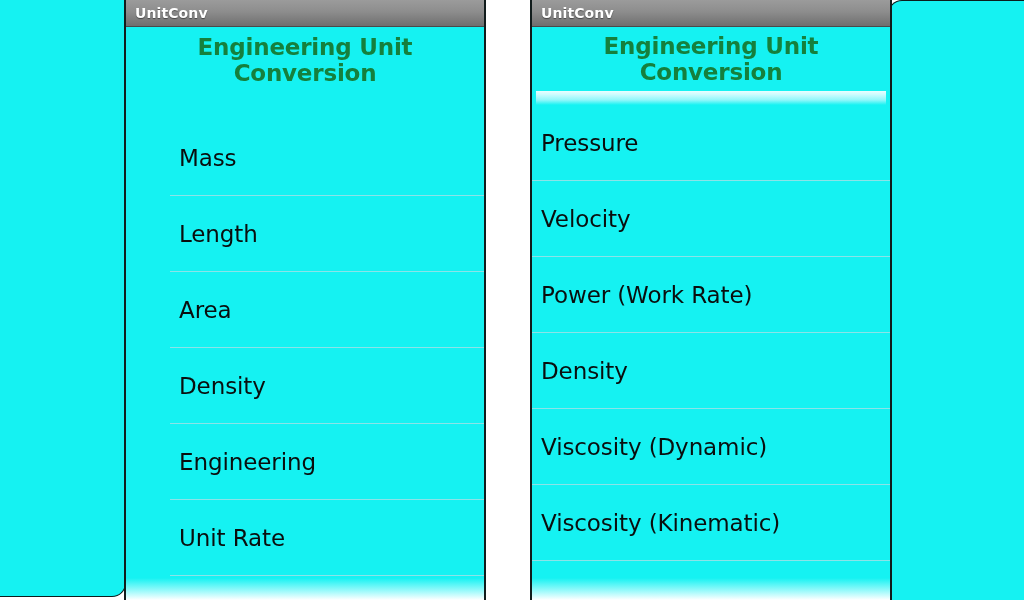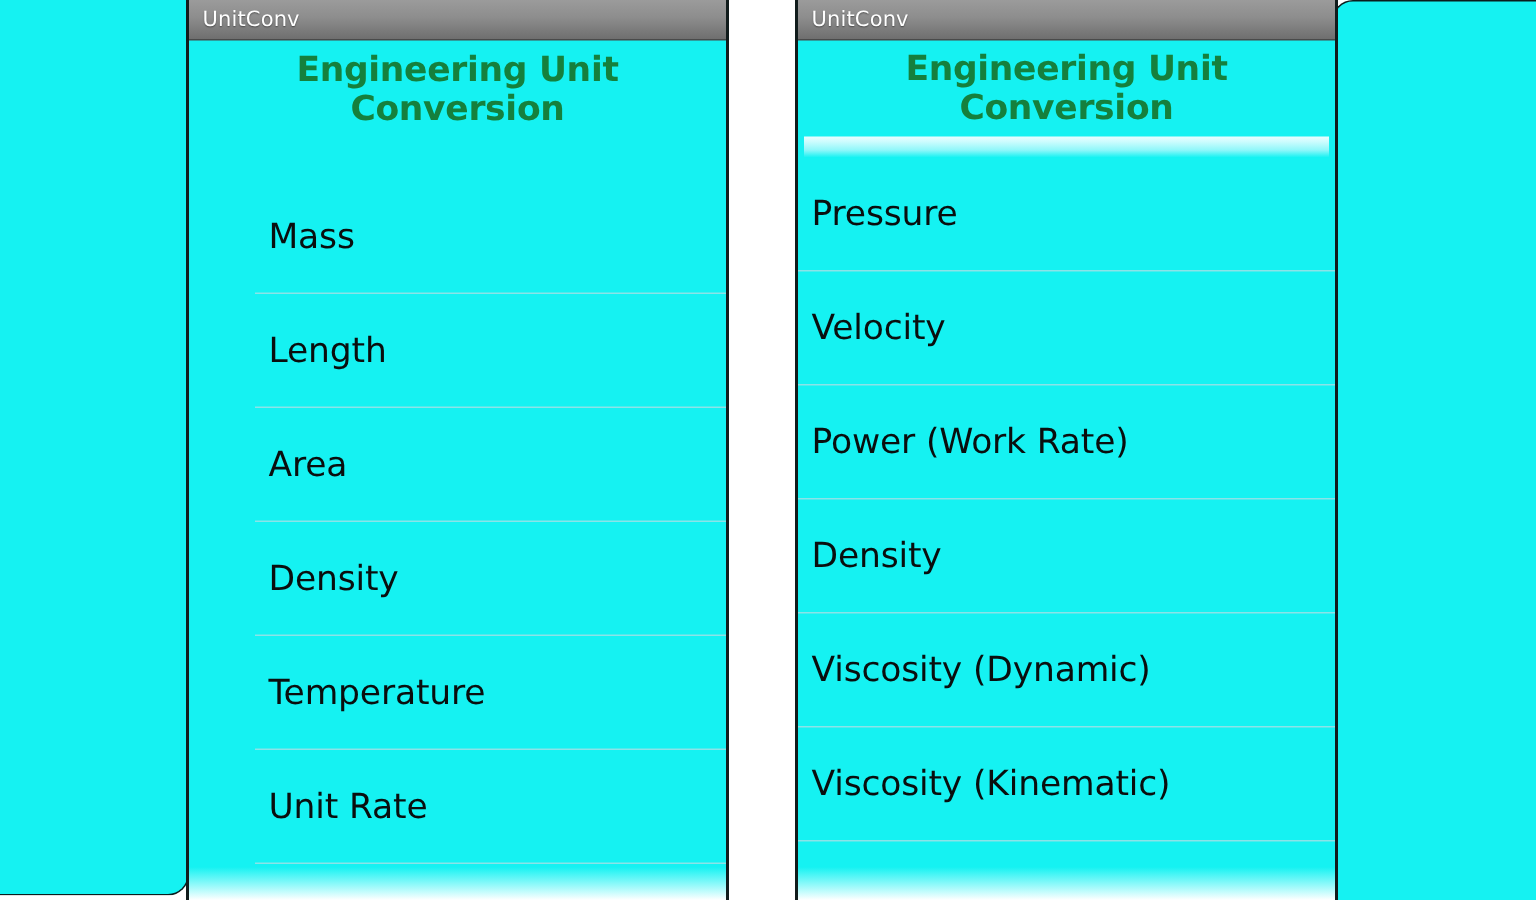--- a/index.html
+++ b/index.html
@@ -65,21 +65,21 @@
     height: 27px;
     background: linear-gradient(to bottom, #9b9b9b 0%, #8d8d8d 45%, #6f6f6f 100%);
     border-bottom: 1px solid #4a4a4a;
     display: flex;
     align-items: center;
     box-sizing: border-box;
   }
   .titlebar-label {
     color: #ffffff;
     font-size: 14px;
-    font-weight: normal;
+    font-weight: bold;
     letter-spacing: 0.1px;
     padding-left: 9px;
     text-shadow: 0 1px 1px rgba(0,0,0,0.45);
     font-family: "DejaVu Sans", sans-serif;
   }
 
   
   .app-heading {
     text-align: center;
     color: #15803d;
@@ -159,21 +159,21 @@
       <div class="list-item">
         <span class="item-label">Length</span>
       </div>
       <div class="list-item">
         <span class="item-label">Area</span>
       </div>
       <div class="list-item">
         <span class="item-label">Density</span>
       </div>
       <div class="list-item">
-        <span class="item-label">Temperature</span>
+        <span class="item-label">Engineering</span>
       </div>
       <div class="list-item">
         <span class="item-label">Unit Rate</span>
       </div>
       <div class="list-item">
         
       </div>
     </div>
 
     <div class="bottom-fade"></div>

